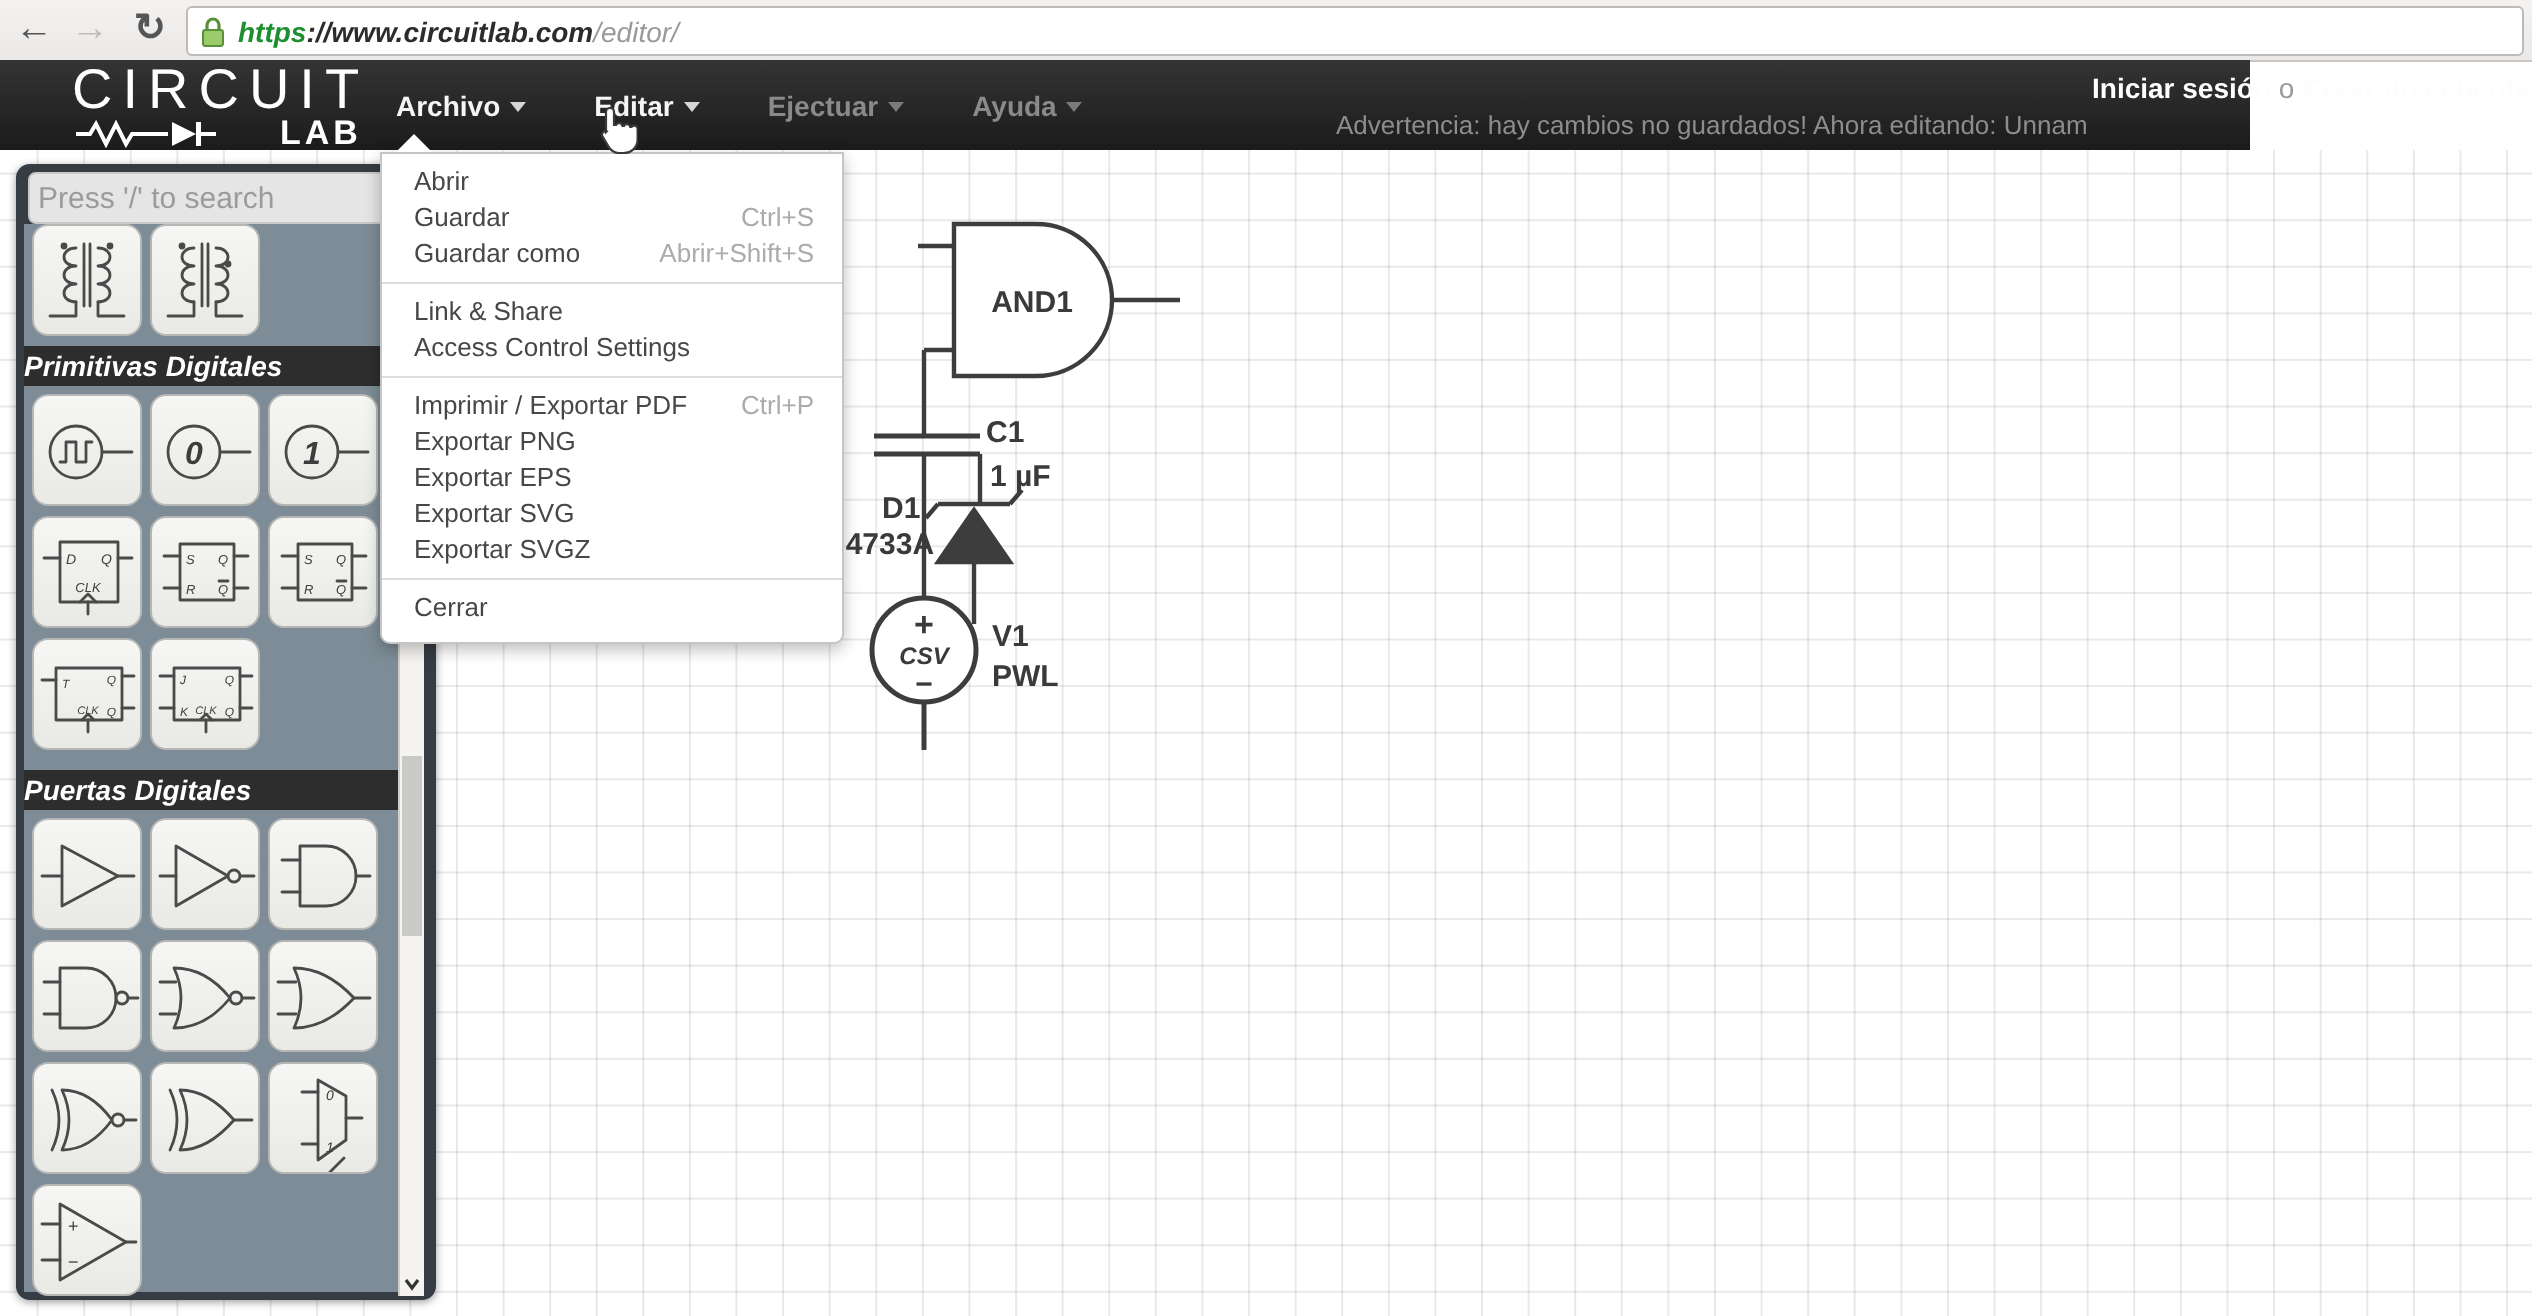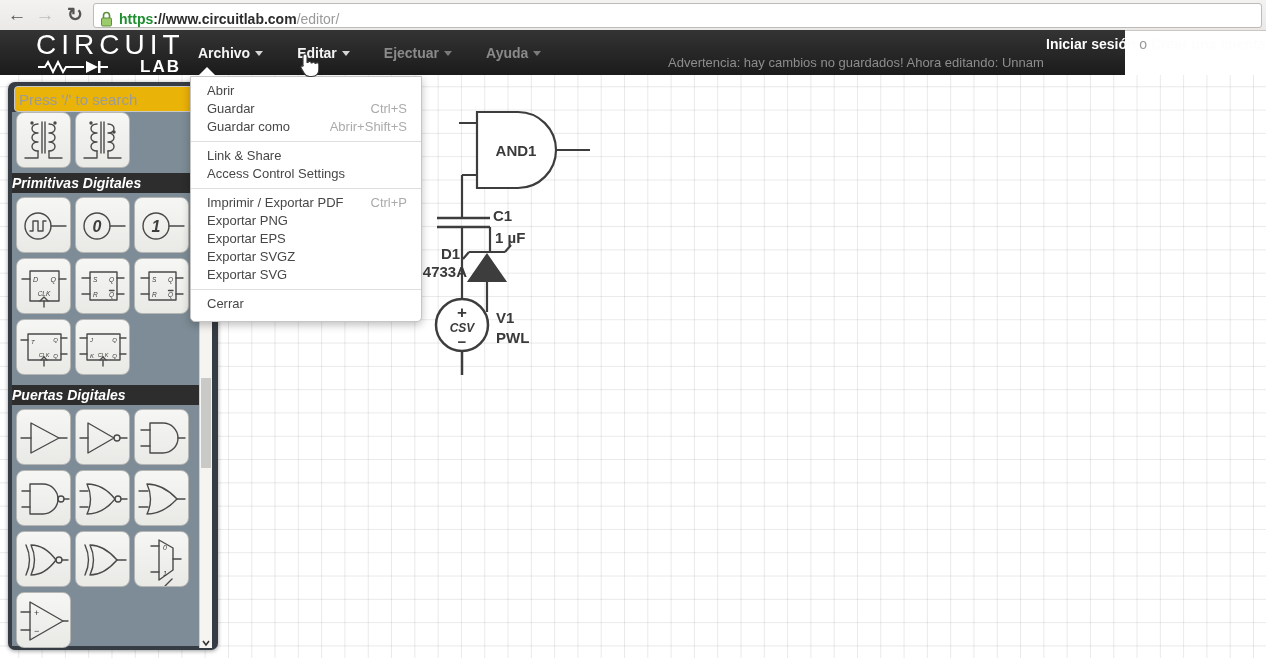--- a/index.html
+++ b/index.html
@@ -8,21 +8,21 @@
     font-family:"Liberation Sans",sans-serif;background:#fff;
     -webkit-font-smoothing:antialiased;
   }
   
   .chrome{position:absolute;left:0;top:0;width:1266px;height:30px;
     background:linear-gradient(#f4f2f0,#ebe9e7);border-bottom:1px solid #c9c6c3;}
   .nav-btn{position:absolute;top:3px;width:26px;height:24px;text-align:center;
     font-size:19px;font-weight:bold;line-height:24px;color:#555;cursor:default;}
   .nav-btn.disabled{color:#bfbdbb;}
   .urlbar{position:absolute;left:93px;top:3px;right:4px;height:23px;background:#fff;
-    border:1px solid #bdbab7;border-radius:3px;display:flex;align-items:flex-end;padding-left:6px;}
+    border:1px solid #bdbab7;border-radius:3px;display:flex;align-items:center;padding-left:6px;font-style:italic;}
   .lock{width:13px;height:16px;margin-right:6px;}
   .url{font-size:14px;white-space:nowrap;}
   .url .scheme{color:#1d8f2f;font-weight:bold;}
   .url .host{color:#2c2c2c;font-weight:bold;}
   .url .path{color:#9a9a9a;}
   
   .navbar{position:absolute;left:0;top:30px;width:1125px;height:45px;
     background:linear-gradient(#343434,#1b1b1b);}
   .logo{position:absolute;left:36px;top:1px;color:#fff;}
   .logo-top{font-size:28px;font-weight:300;letter-spacing:5px;color:#fff;line-height:28px;}
@@ -43,21 +43,21 @@
     background-image:
       linear-gradient(to right, rgba(0,0,0,0.085) 1px, transparent 1px),
       linear-gradient(to bottom, rgba(0,0,0,0.085) 1px, transparent 1px);
     background-size:23.3px 23.3px;background-position:-5px -12px;}
   .circuit-svg{position:absolute;left:0;top:75px;z-index:5;}
   .circuit-svg text{fill:#3a3a3a;}
   
   .sidebar{position:absolute;left:8px;top:82px;width:210px;height:568px;background:#363c43;
     border-radius:7px;z-index:10;box-shadow:0 1px 4px rgba(0,0,0,.4);}
   .search{position:absolute;left:14px;top:86px;width:177px;height:24px;border:1px solid #c9c9c9;
-    border-radius:4px;background:#eab308;font-family:"Liberation Sans",sans-serif;font-size:15px;
+    border-radius:4px;background:#e5e5e5;font-family:"Liberation Sans",sans-serif;font-size:15px;
     color:#555;padding:0 4px;z-index:12;}
   .search::placeholder{color:#9b9b9b;}
   .palette{position:absolute;left:12px;top:112px;width:187px;height:534px;background:#7d8c96;z-index:11;}
   .sec-header{position:absolute;left:12px;width:187px;height:20px;background:#2d2d2d;color:#fff;
     font-size:14px;font-weight:bold;font-style:italic;text-align:left;line-height:20px;z-index:12;}
   .tile-row{position:absolute;left:16px;display:flex;z-index:12;}
   .tile{width:55px;height:56px;margin-right:4px;background:linear-gradient(#f6f6f4,#e9e9e6);
     border:1px solid #b6b6b4;border-radius:8px;box-sizing:border-box;overflow:hidden;}
   .tile svg{display:block;}
   .pal-stroke{stroke:#4a4a4a;stroke-width:1.4;fill:none;stroke-linecap:round;stroke-linejoin:round;}
@@ -370,22 +370,22 @@
   <div class="dd-item"><span class="sc"></span><span>Abrir</span></div>
   <div class="dd-item"><span class="sc">Ctrl+S</span><span>Guardar</span></div>
   <div class="dd-item"><span class="sc">Abrir+Shift+S</span><span>Guardar como</span></div>
   <div class="dd-div"></div>
   <div class="dd-item"><span class="sc"></span><span>Link &amp; Share</span></div>
   <div class="dd-item"><span class="sc"></span><span>Access Control Settings</span></div>
   <div class="dd-div"></div>
   <div class="dd-item"><span class="sc">Ctrl+P</span><span>Imprimir / Exportar PDF</span></div>
   <div class="dd-item"><span class="sc"></span><span>Exportar PNG</span></div>
   <div class="dd-item"><span class="sc"></span><span>Exportar EPS</span></div>
+  <div class="dd-item"><span class="sc"></span><span>Exportar SVG</span></div>
   <div class="dd-item"><span class="sc"></span><span>Exportar SVGZ</span></div>
-  <div class="dd-item"><span class="sc"></span><span>Exportar SVG</span></div>
   <div class="dd-div"></div>
   <div class="dd-item"><span class="sc"></span><span>Cerrar</span></div>
 </div>
 
 <div class="cursor">
   <svg width="22" height="28" viewBox="0 0 22 28">
     <path d="M6,14 V4 a2,2 0 0 1 4,0 v6.5 h1 a1.7,1.7 0 0 1 3.2,0.4 h0.8 a1.7,1.7 0 0 1 3.1,0.5 h0.7 a1.7,1.7 0 0 1 3,0.9 v5.2 c0,4.2 -2.9,7 -7,7 h-2.3 c-2.5,0 -4.1,-1.2 -5.3,-3.3 l-2.9,-4.9 c-0.9,-1.5 0.4,-3.1 2,-2.6 z" fill="#ffffff" stroke="#3a3a3a" stroke-width="1.1"></path>
   </svg>
 </div>
 

